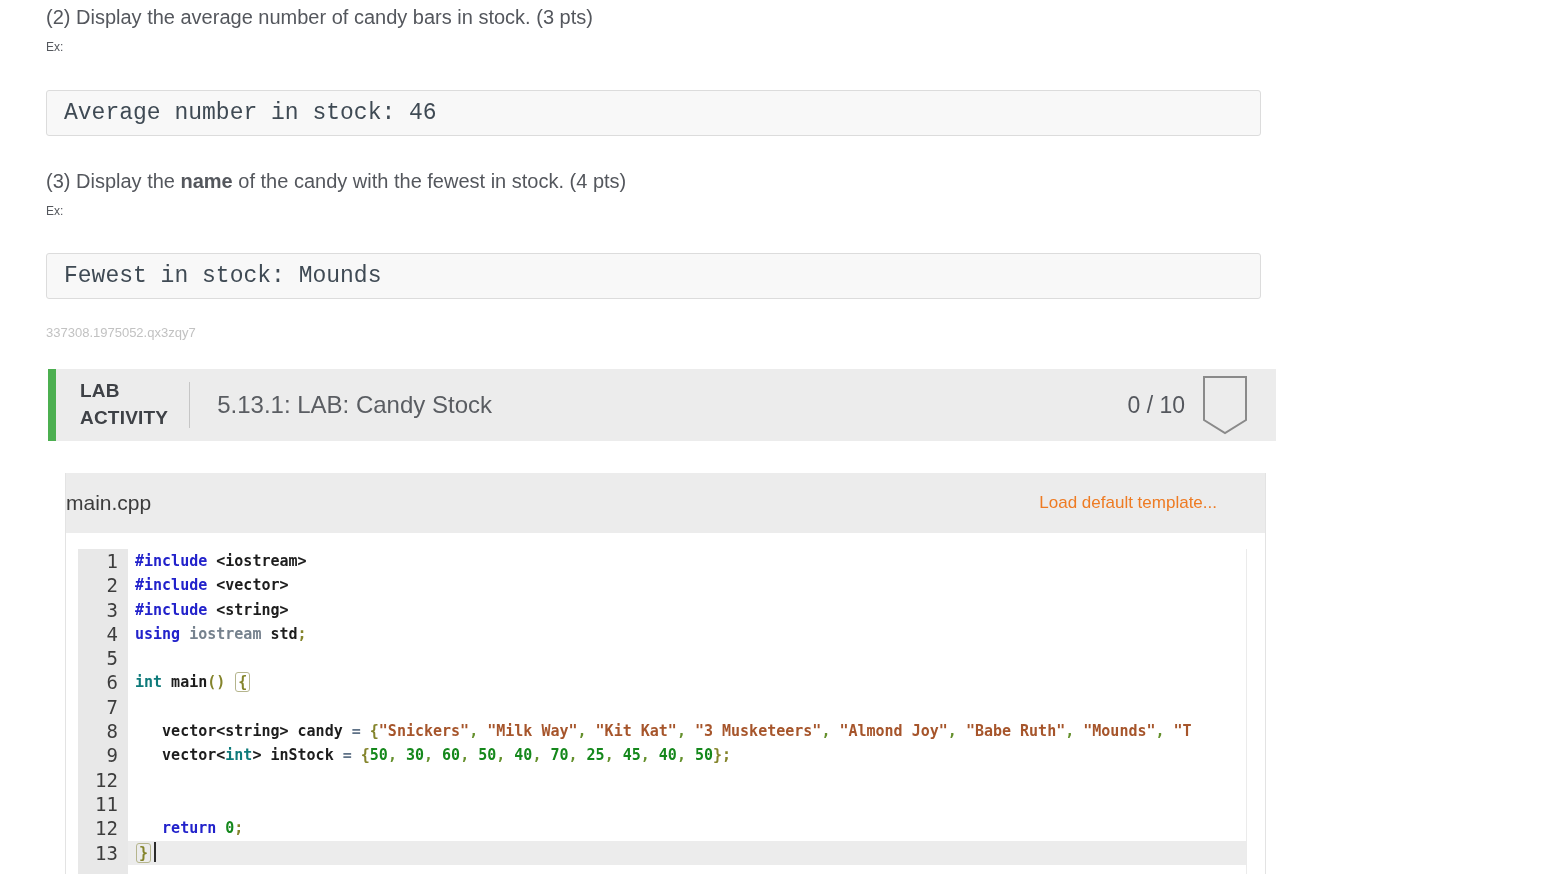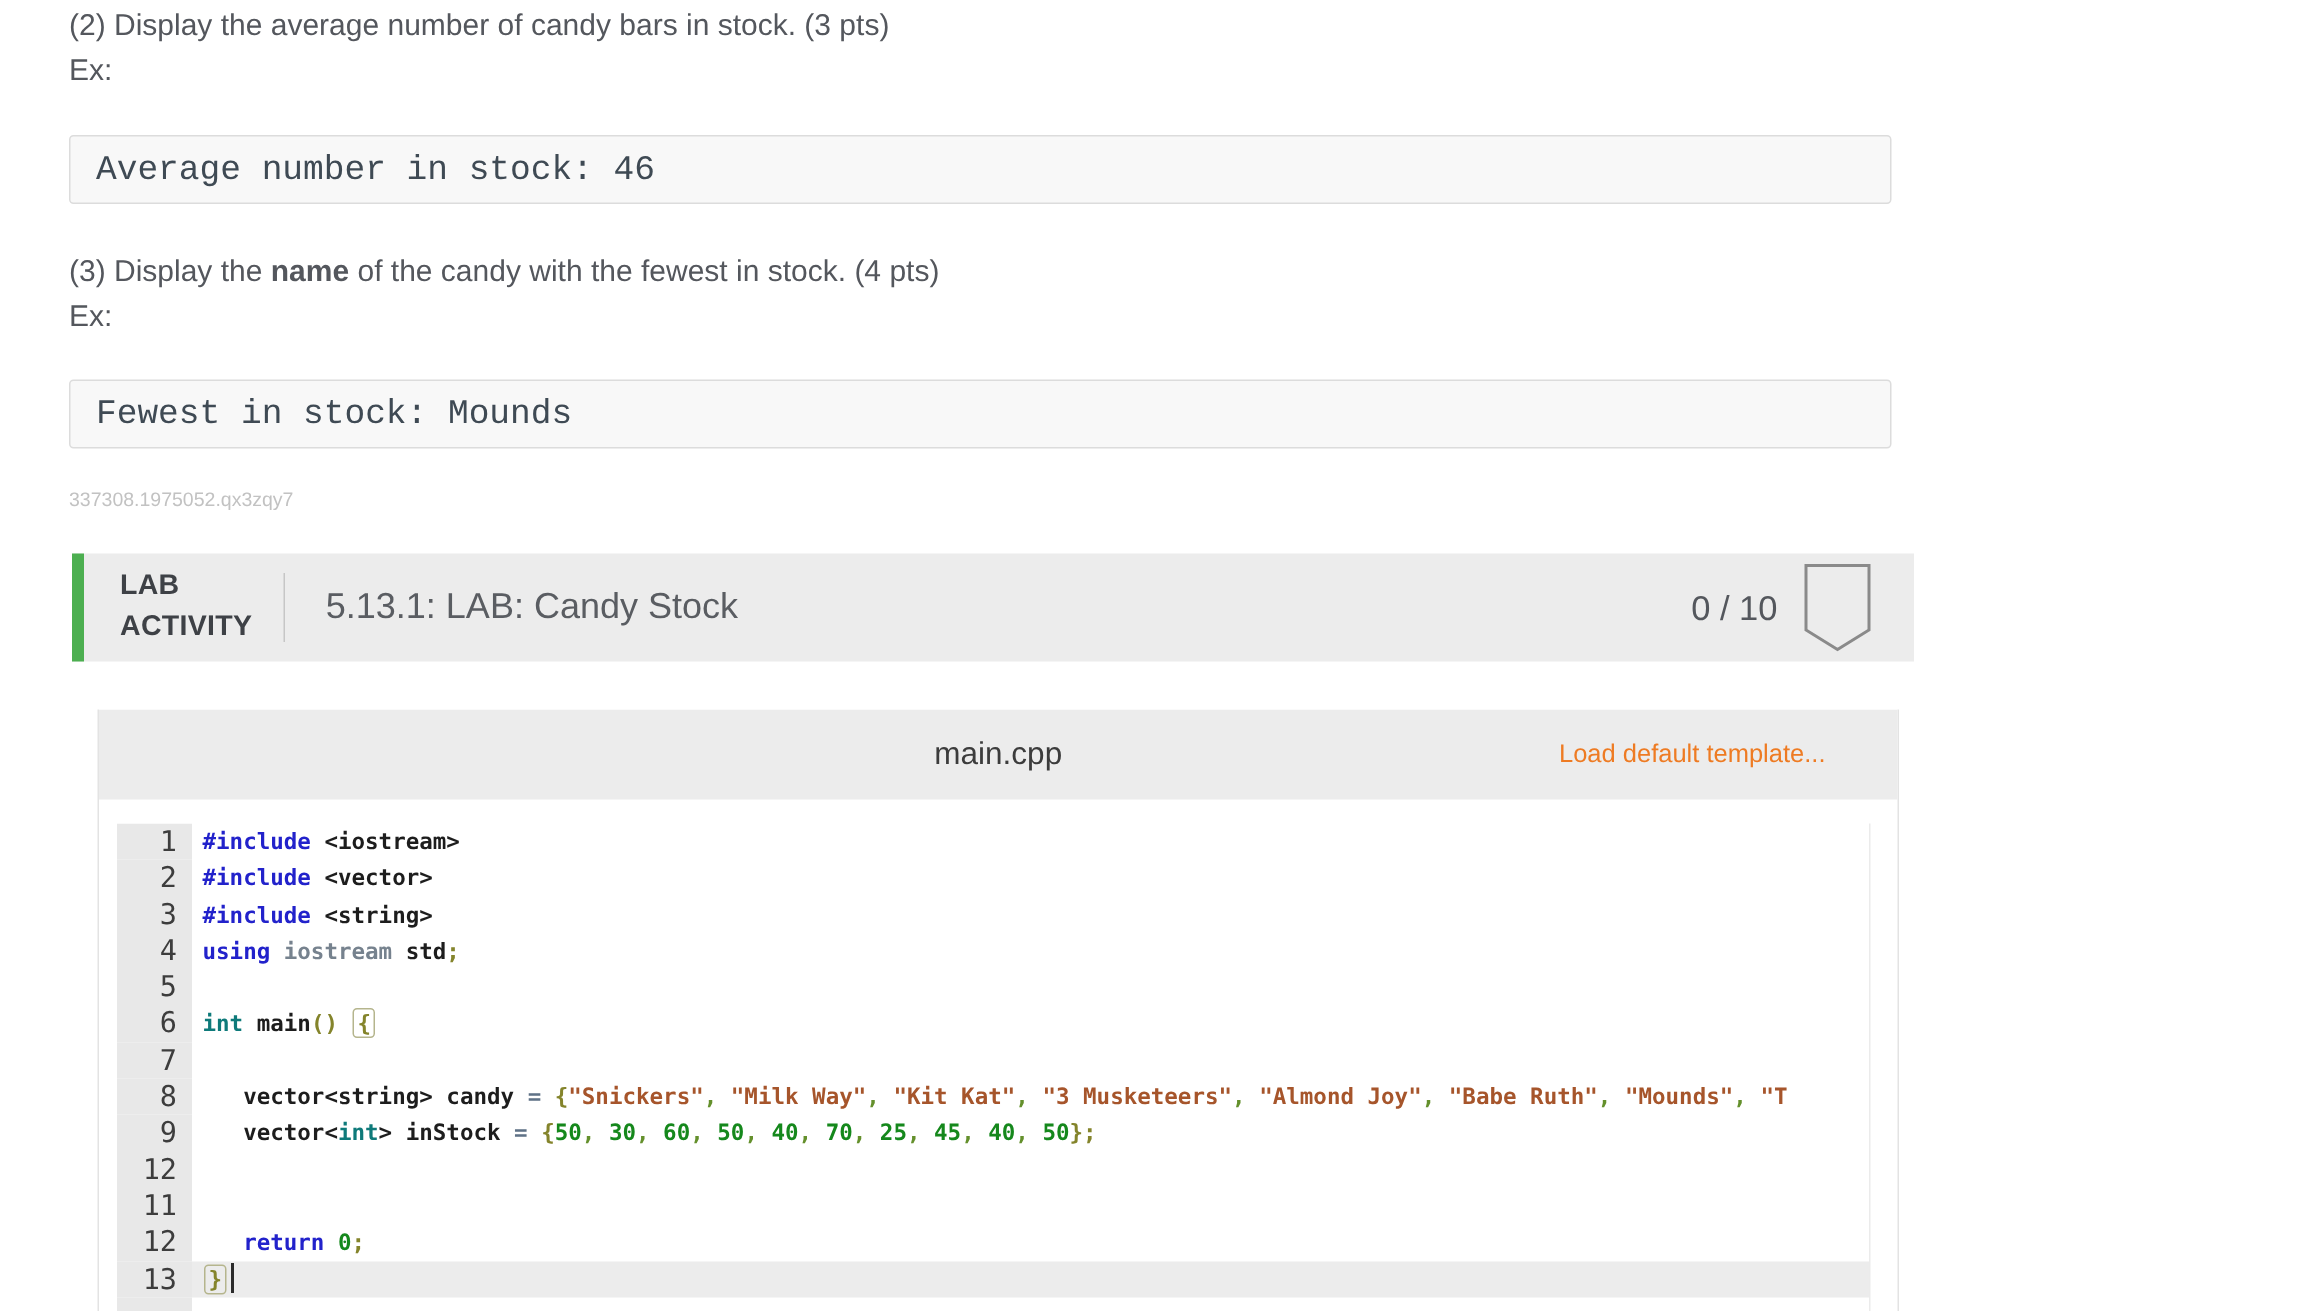--- a/index.html
+++ b/index.html
@@ -6,21 +6,21 @@
   html,body { width:1546px; height:874px; overflow:hidden; background:#fff;
     font-family:"Liberation Sans", sans-serif; }
   :root { --green:#4caf50; --orange:#ee7b23; }
 
   .page { width:1292px; height:874px; position:relative; }
 
   
   .qsection { padding:2px 31px 0 46px; }
   .qline { font-size:20px; line-height:30px; color:#54575d; }
   .qline b { font-weight:bold; }
-  .exline { font-size:20px; line-height:30px; color:#54575d; }
+  .exline { font-size:12px; line-height:30px; color:#54575d; }
   .outbox {
     margin-top:28px; background:#f8f8f8; border:1px solid #dcdcdc; border-radius:3px;
     padding:8px 17px; font-family:"Liberation Mono", monospace; font-size:23px;
     line-height:28px; color:#3f4a54;
   }
   .q3 { margin-top:30px; }
   .outbox2 { margin-top:27px; }
   .meta-id { margin-top:26px; font-size:13px; color:#c2c2c2; }
 
   
@@ -37,21 +37,21 @@
   .lab-score { font-size:23px; color:#54575d; margin-right:17px; }
   .shield { width:46px; height:61px; display:block; }
 
   
   .editor-panel {
     margin:32px 10px 0 17px; background:#fff; border:1px solid #e3e3e3; border-top:none;
     height:410px; overflow:hidden; display:flex; flex-direction:column;
   }
   .editor-header {
     position:relative; height:60px; background:#ececec; flex:0 0 auto;
-    display:flex; align-items:center; justify-content:center;
+    display:flex; align-items:center; 
   }
   .editor-filename { font-size:21px; color:#3c3c3c; }
   .load-template { position:absolute; right:48px; top:50%; transform:translateY(-50%);
     font-size:17px; color:var(--orange); cursor:pointer; text-decoration:none; }
 
   .code-wrap { margin:16px 18px 0 12px; border-right:1px solid #ebebeb;
     flex:1 1 auto; display:flex; flex-direction:column; overflow:hidden; }
   .code-row { display:flex; flex:0 0 auto; height:24.3px; }
   .code-row.filler { flex:1 1 auto; height:auto; }
   .gutter-cell {

